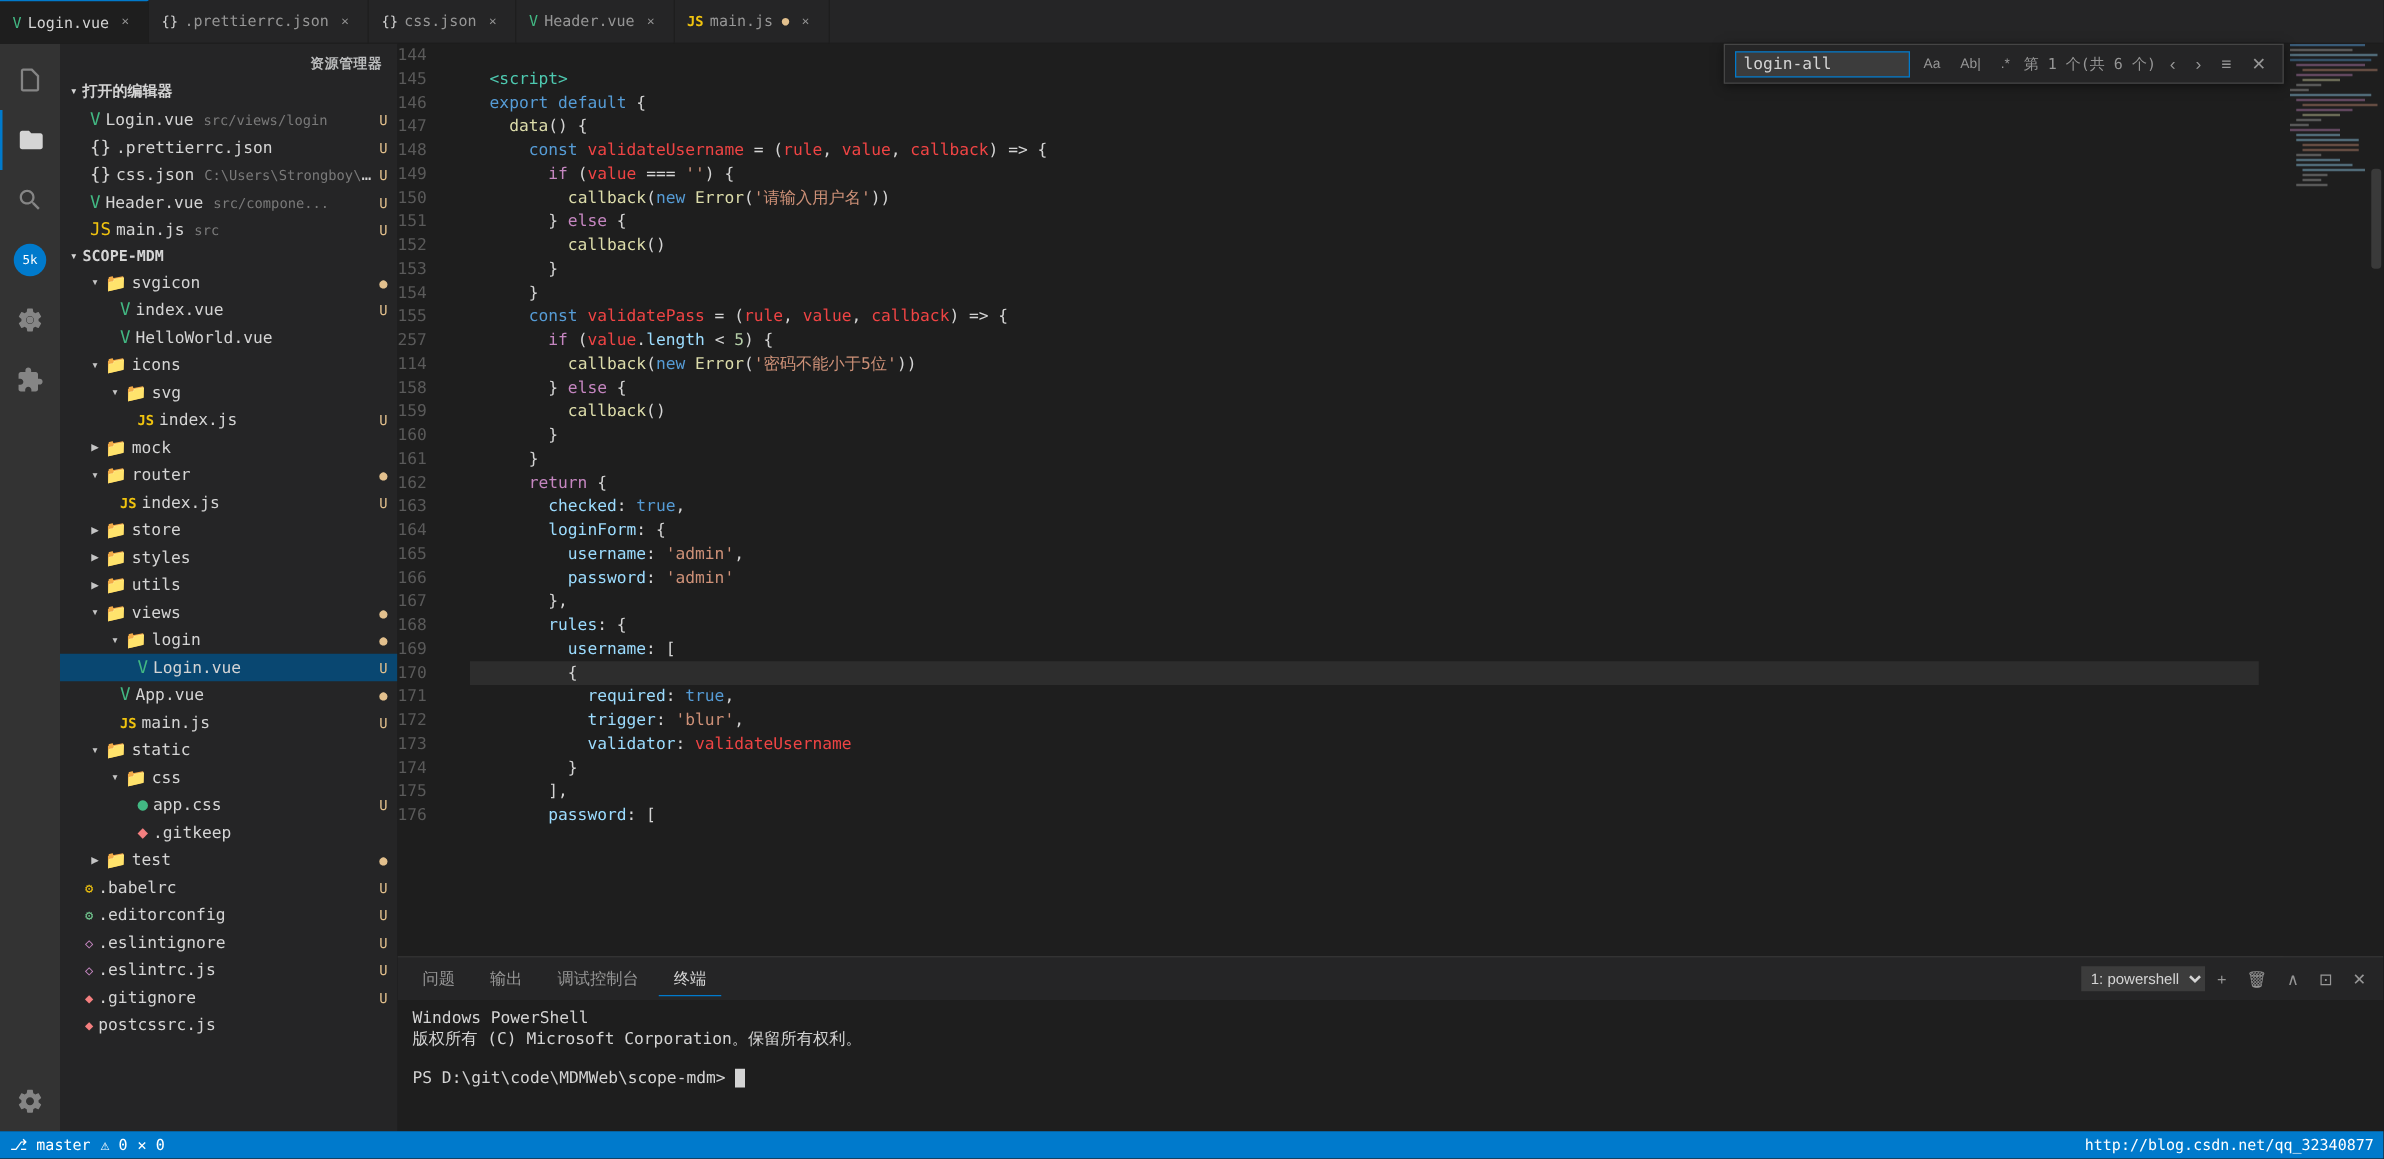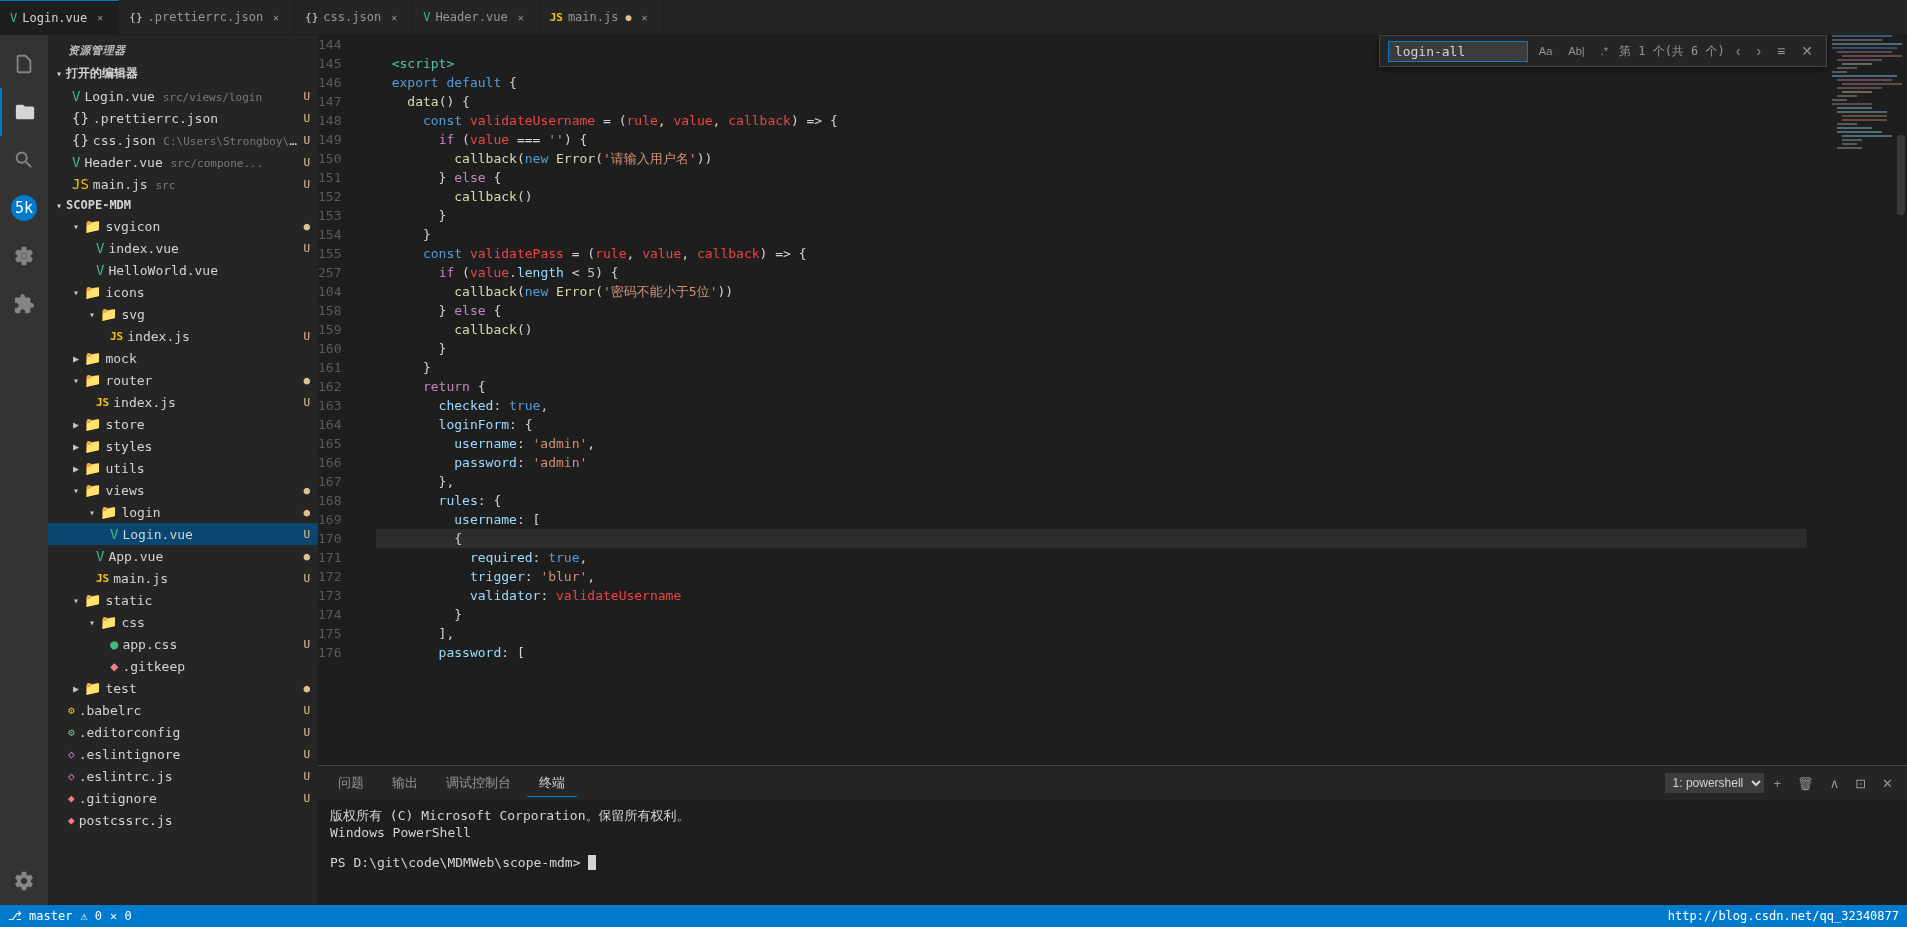--- a/index.html
+++ b/index.html
@@ -81,21 +81,21 @@
       font-size: 22px;
       position: relative;
     }
     .activity-icon.active { color: #d4d4d4; border-left: 2px solid #007acc; }
     .avatar-badge {
       width: 26px;
       height: 26px;
       border-radius: 50%;
       background: #007acc;
       color: white;
-      font-size: 15px;
+      font-size: 10px;
       display: flex;
       align-items: center;
       justify-content: center;
     }
 
     
     .explorer-panel {
       width: 270px;
       background: #252526;
       flex-shrink: 0;
@@ -105,22 +105,21 @@
     }
     .explorer-header {
       padding: 8px 12px 4px 20px;
       font-size: 11px;
       font-weight: bold;
       letter-spacing: 0.05em;
       color: #bbbcbd;
       text-transform: uppercase;
       display: flex;
       align-items: center;
-      justify-content: flex-start;
-      font-style: italic;
+      justify-content: flex-end;
     }
     .section-header {
       display: flex;
       align-items: center;
       padding: 3px 12px 3px 8px;
       cursor: pointer;
       color: #d4d4d4;
       font-weight: bold;
       font-size: 12px;
     }
@@ -591,21 +590,21 @@
             <span class="line-num">147</span>
             <span class="line-num">148</span>
             <span class="line-num">149</span>
             <span class="line-num">150</span>
             <span class="line-num">151</span>
             <span class="line-num">152</span>
             <span class="line-num">153</span>
             <span class="line-num">154</span>
             <span class="line-num">155</span>
             <span class="line-num">257</span>
-            <span class="line-num">104</span>
+            <span class="line-num">114</span>
             <span class="line-num">158</span>
             <span class="line-num">159</span>
             <span class="line-num">160</span>
             <span class="line-num">161</span>
             <span class="line-num">162</span>
             <span class="line-num">163</span>
             <span class="line-num">164</span>
             <span class="line-num">165</span>
             <span class="line-num">166</span>
             <span class="line-num">167</span>
@@ -778,22 +777,22 @@
               <option>1: powershell</option>
             </select>
             <button class="terminal-ctrl-btn">+</button>
             <button class="terminal-ctrl-btn">🗑</button>
             <button class="terminal-ctrl-btn">∧</button>
             <button class="terminal-ctrl-btn">⊡</button>
             <button class="terminal-ctrl-btn">✕</button>
           </div>
         </div>
         <div class="terminal-body">
+          <div>Windows  PowerShell</div>
           <div>版权所有 (C) Microsoft Corporation。保留所有权利。</div>
-          <div>Windows  PowerShell</div>
           <div>&nbsp;</div>
           <div>PS D:\git\code\MDMWeb\scope-mdm&gt; <span style="background:#d4d4d4; color:#1e1e1e; width:8px; display:inline-block;">&nbsp;</span></div>
         </div>
       </div>
 
     </div>
   </div>
 
   <div class="status-bar">
     <div class="status-left">

